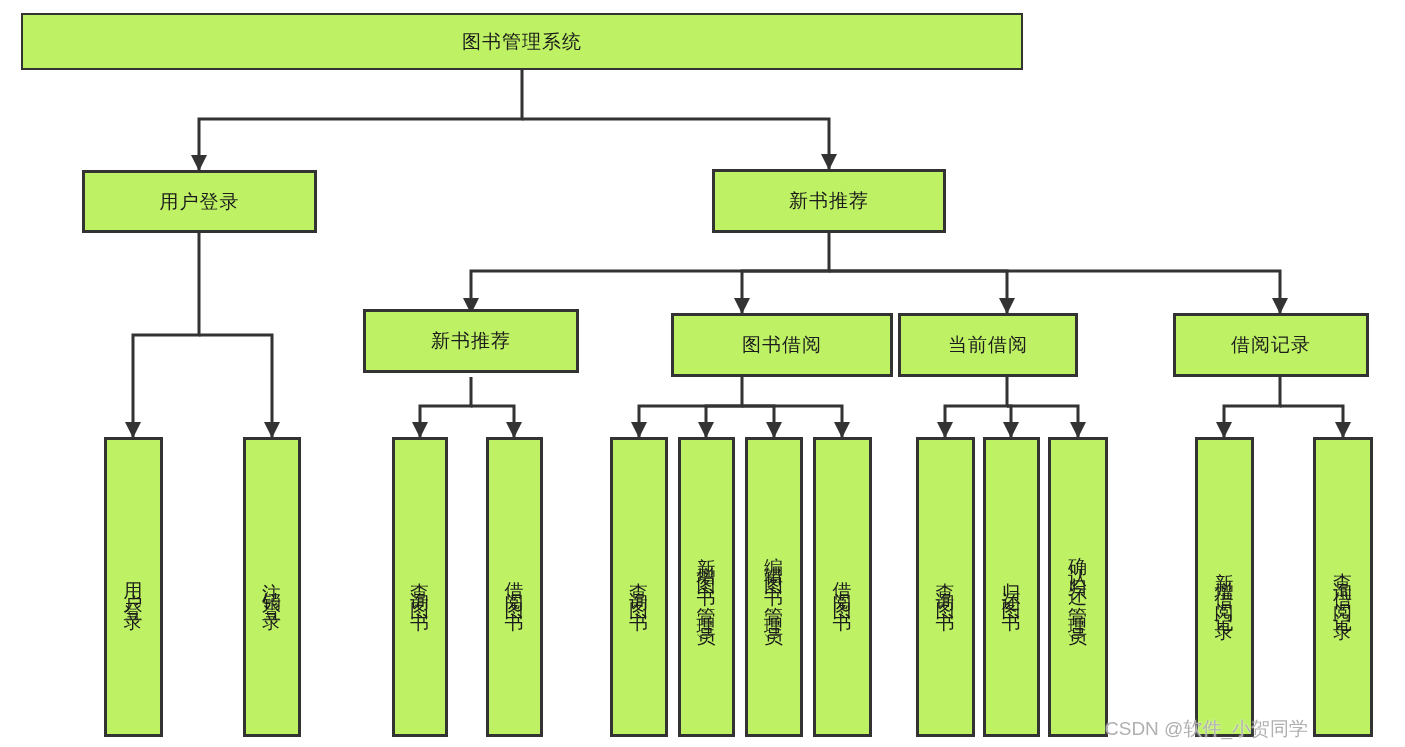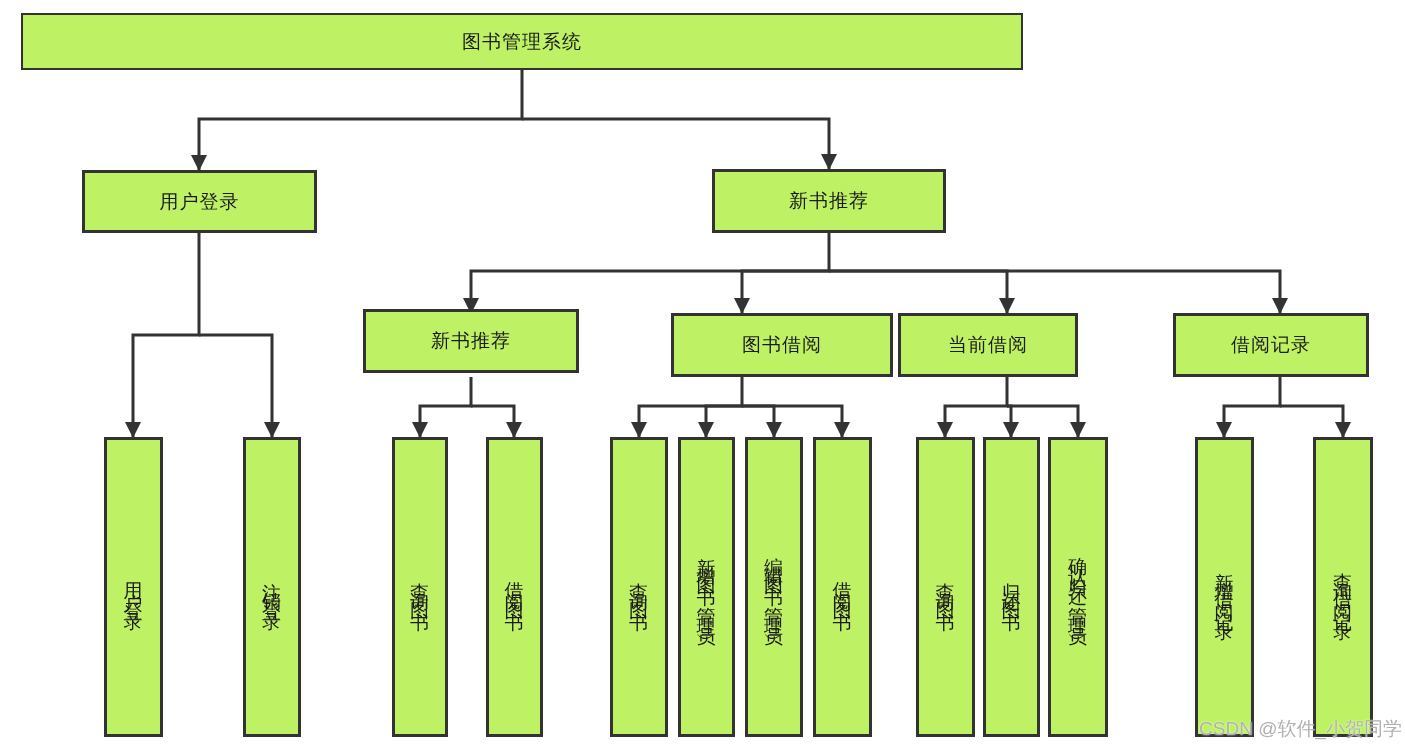--- a/index.html
+++ b/index.html
@@ -34,24 +34,23 @@
     writing-mode: vertical-rl;
     text-orientation: mixed;
     font-size: 19px;
     letter-spacing: 10px;
     white-space: nowrap;
     line-height: 1;
   }
   .v-node { font-size: 19px; }
   #watermark {
     position: absolute;
-    left: 1158px;
+    left: 1105px;
     top: 716px;
     width: 244px;
-    text-align: right;
     font-size: 19px;
     color: #b0b0b0;
     text-shadow: 0 0 2px rgba(255,255,255,0.9);
     z-index: 3;
     white-space: nowrap;
   }
 </style>
 </head>
 <body>
 

